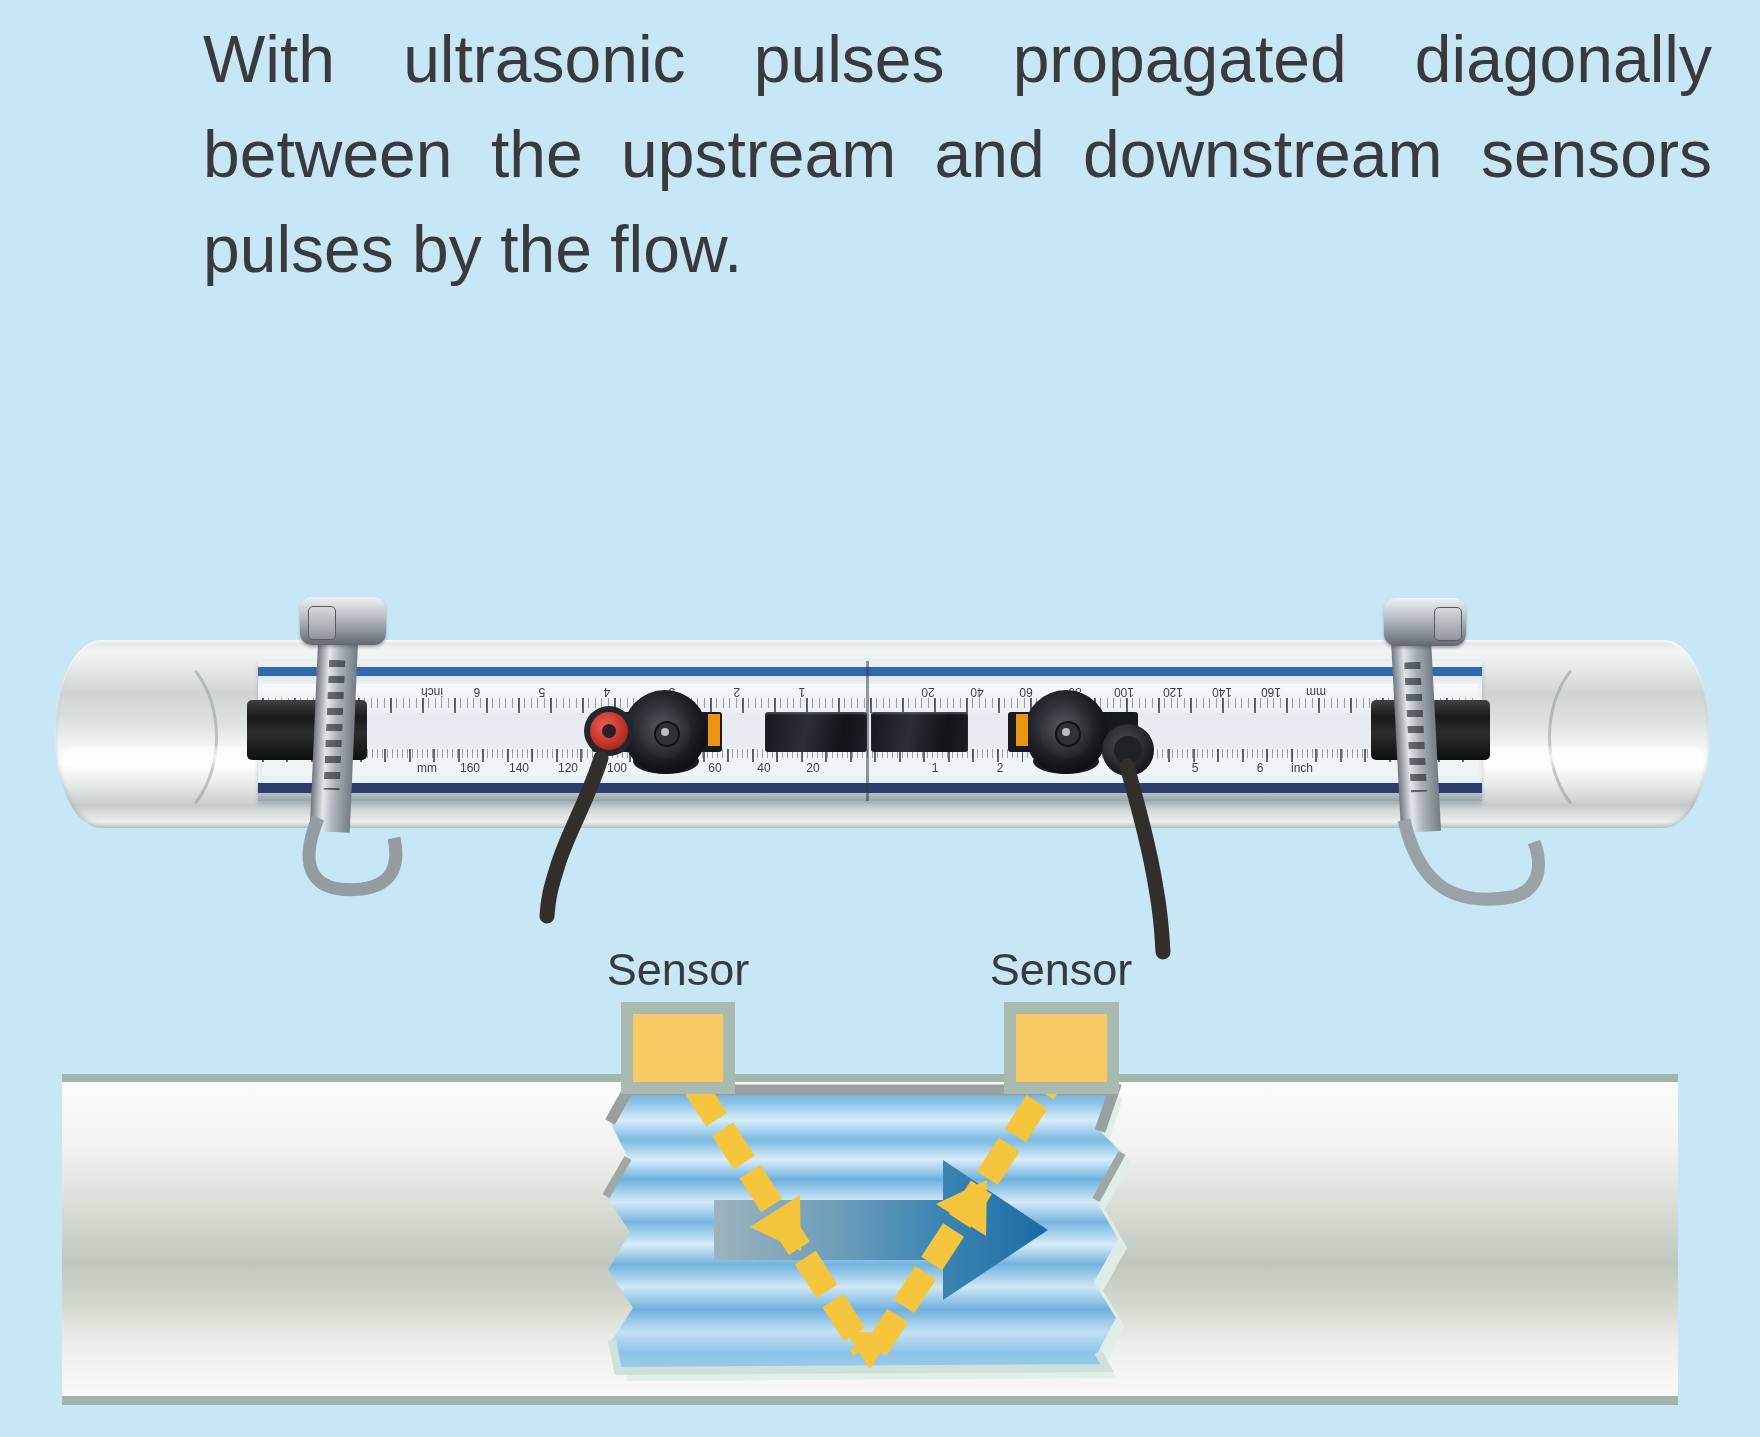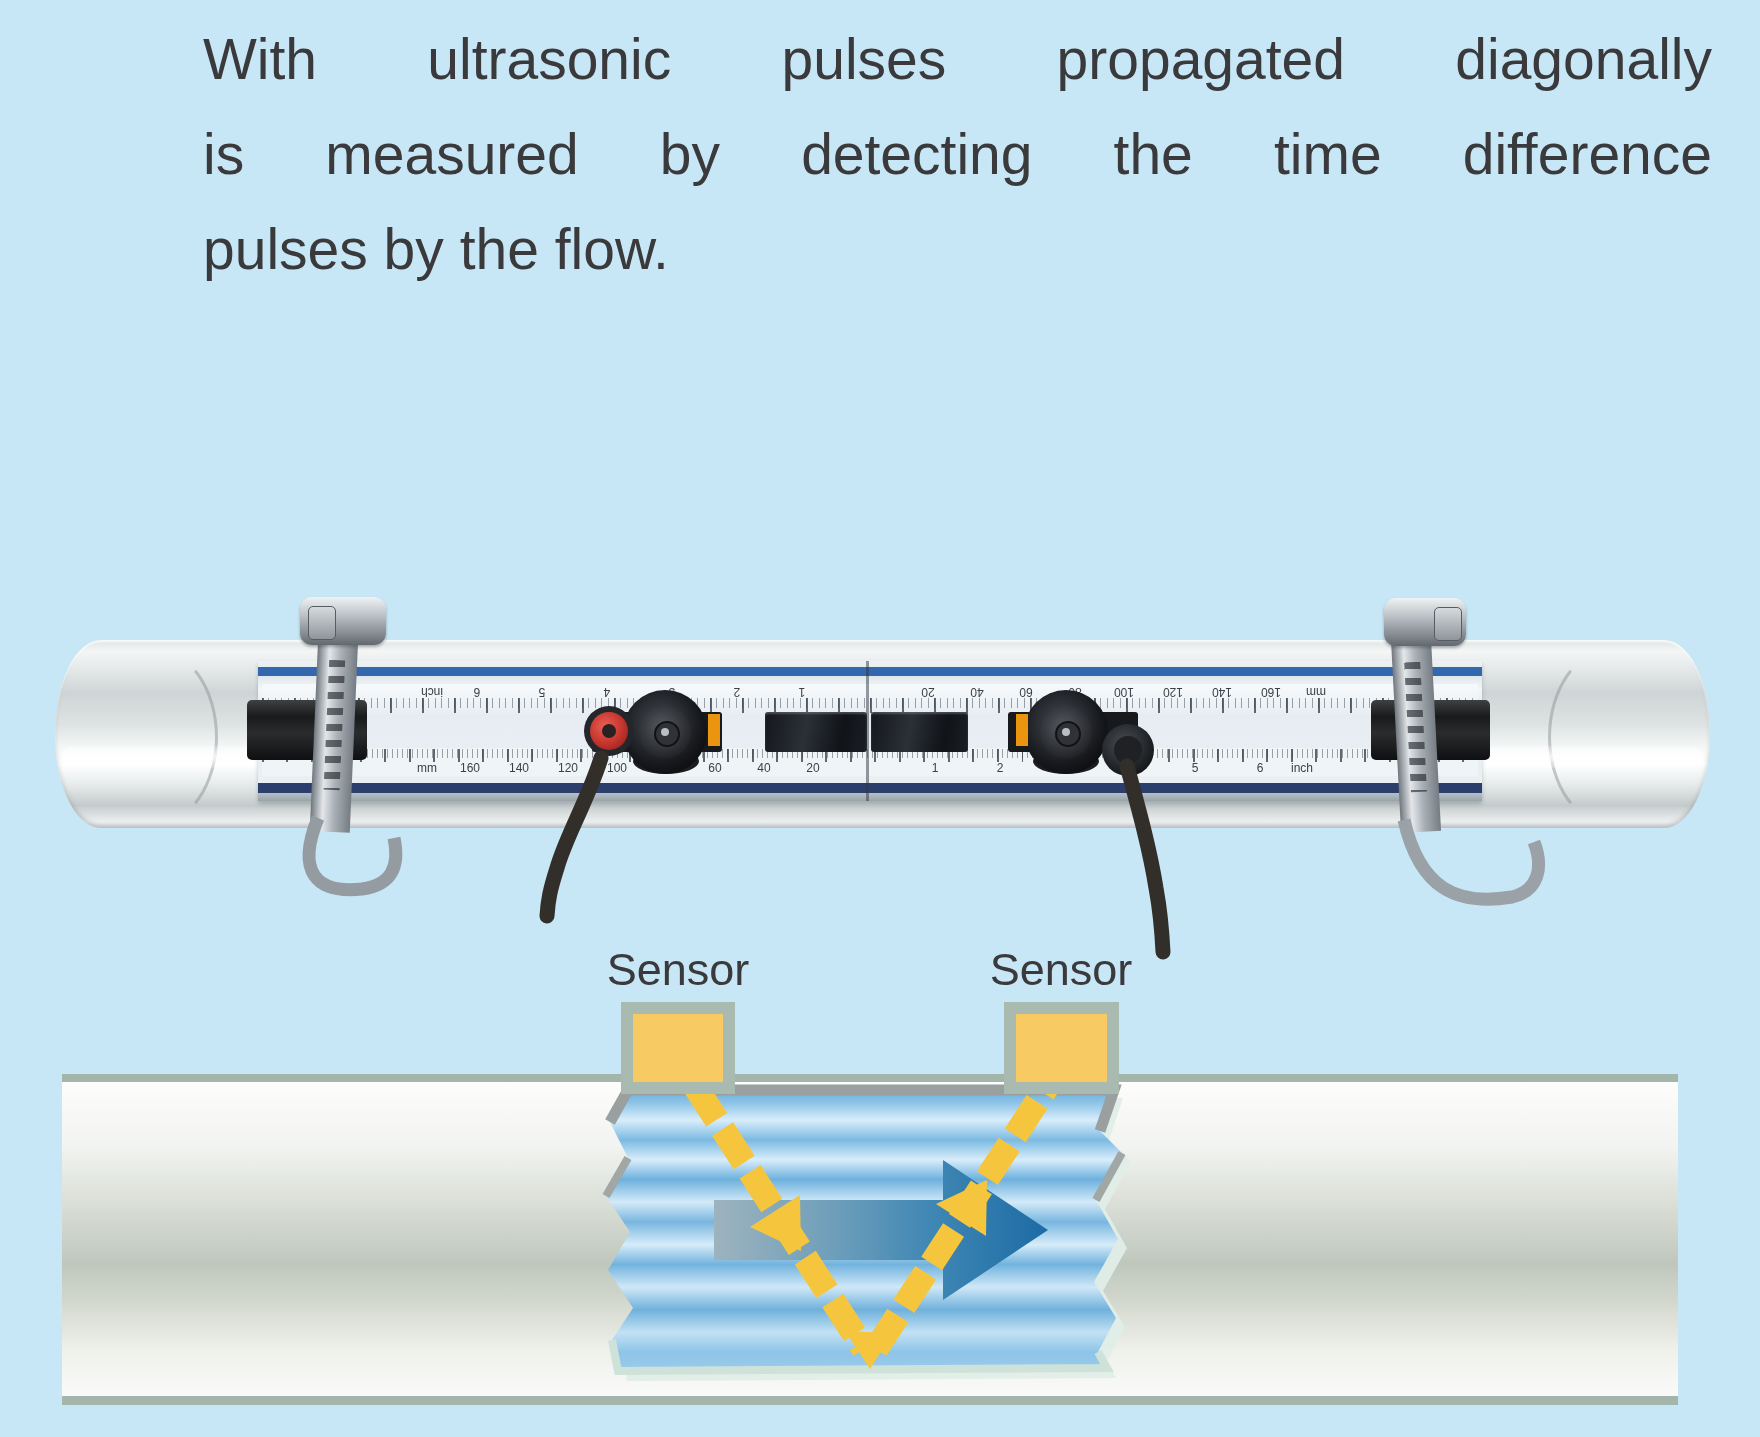--- a/index.html
+++ b/index.html
@@ -1,21 +1,21 @@
 <!DOCTYPE html>
 <html style="--background: #c8e7f6; --body-text: #3a3a3c; --pulse-yellow: #f5c63d; --sensor-yellow: #f7ca63; --sensor-frame-gray: #a9bab1; --pipe-wall-gray: #a4b5ac; --water-blue-dark: #5ea9d6; --water-blue-light: #d6ecfa; --flow-arrow-blue: #1d6ba5; --rail-stripe-blue: #3468ae; --rail-stripe-navy: #2c3e6b; --marker-orange: #ea940f; --connector-red: #c2332b;"><head>
 <meta charset="utf-8">
 <style>
   html,body{margin:0;padding:0;}
   .page{position:relative;width:1760px;height:1437px;overflow:hidden;
         background:var(--background,#c8e7f6);
         font-family:"Liberation Sans",sans-serif;}
   
   .caption{position:absolute;left:203px;top:12px;width:1509px;
-           font-size:57px;line-height:95px;color:var(--body-text,#3a3a3c);}
+           font-size:66px;line-height:95px;color:var(--body-text,#3a3a3c);}
   .cap-line{text-align:justify;text-align-last:justify;white-space:normal;}
   .cap-last{text-align:left;text-align-last:left;}
   
   .abs{position:absolute;}
   
   .pipe-body{left:55px;top:640px;width:1655px;height:188px;border-radius:46px/94px;
     background:linear-gradient(180deg,#dfe3e4 0%,#f4f6f6 6%,#e7ebeb 14%,#cfd5d6 28%,
       #dde2e2 45%,#f7f9f9 58%,#ffffff 66%,#e9eded 76%,#c5cbcc 88%,#eef1f1 97%,#d9dedf 100%);
     box-shadow:inset 0 2px 2px rgba(255,255,255,.8), inset 0 -3px 4px rgba(120,130,132,.35);}
   .cap-arc{width:120px;height:172px;top:648px;border:3px solid transparent;border-radius:50%;}
@@ -103,21 +103,21 @@
   .sensor-label.l{left:678px;} .sensor-label.r{left:1061px;}
   .lay{position:absolute;left:0;top:0;}
 </style>
 </head>
 <body>
 
 <div class="page">
 
   <div class="caption">
     <div class="cap-line">With ultrasonic pulses propagated diagonally</div>
-    <div class="cap-line">is measured by detecting the time difference</div>
+    <div class="cap-line">between the upstream and downstream sensors</div>
     <div class="cap-line cap-last">pulses by the flow.</div>
   </div>
 
   <div class="lay">
     <div class="abs pipe-body"></div>
     <div class="abs cap-arc left"></div>
     <div class="abs cap-arc right"></div>
     <div class="abs pipe-shine"></div>
 
     <div class="abs rail-base"></div>

